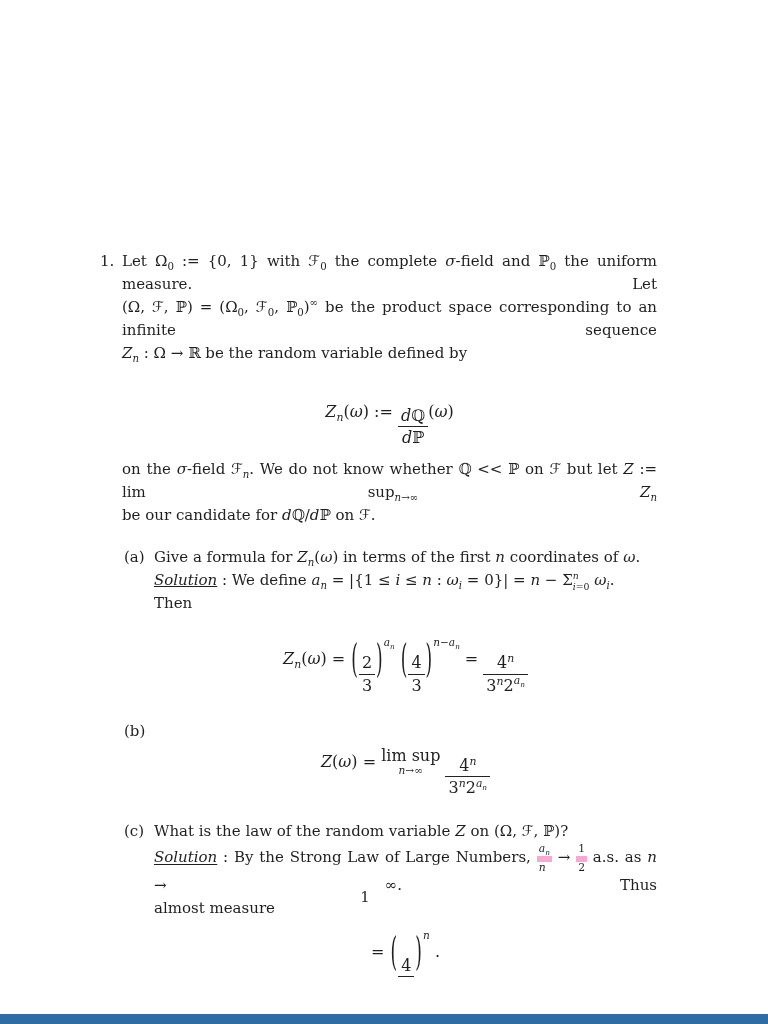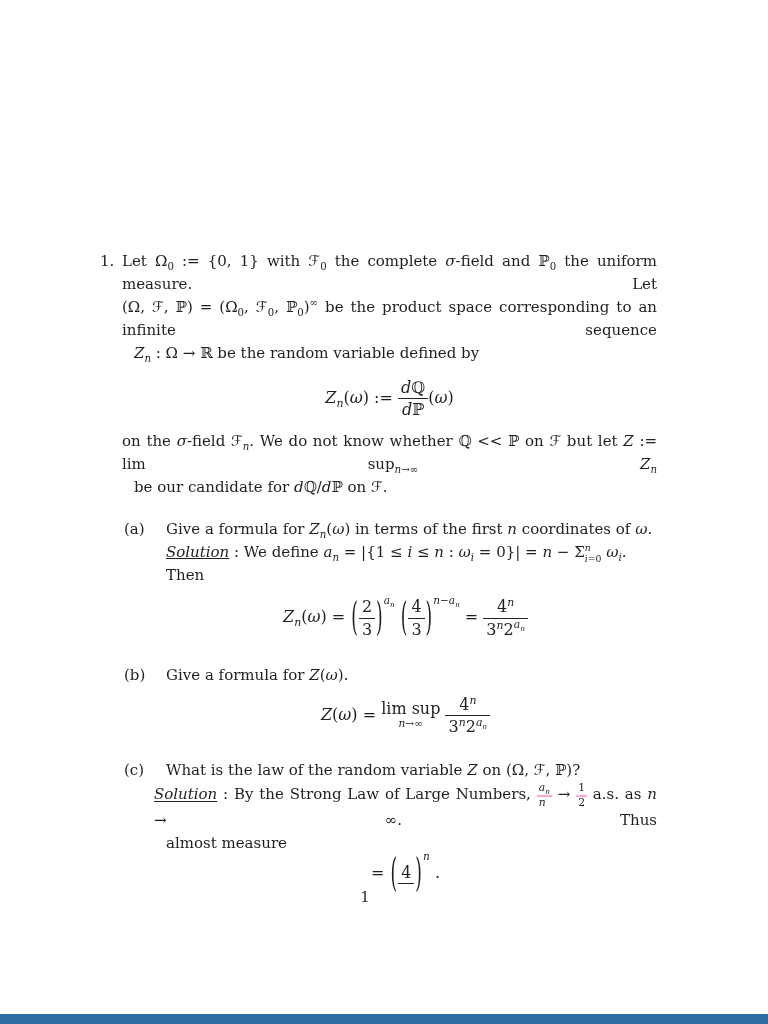--- a/index.html
+++ b/index.html
@@ -15,21 +15,21 @@
 
   .content {
     position:absolute;
     left:100px; top:250px;
     width:557px;
     font-size:15px;
     line-height:23px;
   }
 
   .jline { text-align:justify; text-align-last:justify; }
-  .nline { text-align:left;margin-left:12px; }
+  .nline { text-align:left; }
 
   .item-row { display:flex; }
   .item-num { width:22px; flex:0 0 22px; }
   .item-body { flex:1; }
 
   .part { display:flex; margin-top:19px; margin-left:2px; }
   .part-label { width:30px; flex:0 0 30px; }
   .part-body { flex:1; }
 
   sub, sup { font-size:0.68em; line-height:0; }
@@ -39,27 +39,27 @@
   .scr { font-family:"DejaVu Sans","DejaVu Serif",sans-serif; }
 
   
   .deq { text-align:center; font-size:16px; line-height:1.25; }
   .eq1 { margin:13px 0 11px; }
   .eqa { margin:10px 0 6px; }
   .eqb { margin:8px 0 4px; }
   .eqc { margin:8px 0 6px; }
 
   
-  .fr { display:inline-block; vertical-align:middle; text-align:center; line-height:1.2; }
+  .fr { display:inline-block; vertical-align:middle; text-align:center; line-height:1.2;margin-top:28px; }
   .fr .nu { display:block; border-bottom:1px solid #222; padding:0 3px 1px; }
   .fr .de { display:block; padding:1px 3px 0; }
 
   .sfr { display:inline-block; vertical-align:middle; text-align:center;
          font-size:0.72em; line-height:1.15; }
-  .sfr .nu { display:block; border-bottom:2px solid #f9a8d4; padding:0 2px; }
+  .sfr .nu { display:block; border-bottom:6px solid #f9a8d4; padding:0 2px; }
   .sfr .de { display:block; padding:0 2px; }
 
   
   .ss { display:inline-block; vertical-align:-0.45em; font-size:0.62em;
         line-height:1.15; text-align:left; }
   .ss .t { display:block; }
   .ss .b { display:block; }
 
   
   .bp { display:inline-block; transform:scaleY(2.35); font-size:17px;
@@ -105,21 +105,20 @@
           <div class="part-body">
             <div class="nline">Give a formula for <i>Z</i><sub><i>n</i></sub>(<i>ω</i>) in terms of the first <i>n</i> coordinates of <i>ω</i>.</div>
             <div class="nline"><span class="sol">Solution</span> : We define <i>a</i><sub><i>n</i></sub> = |{1 ≤ <i>i</i> ≤ <i>n</i> : <i>ω</i><sub><i>i</i></sub> = 0}| = <i>n</i> − Σ<span class="ss"><span class="t"><i>n</i></span><span class="b"><i>i</i>=0</span></span> <i>ω</i><sub><i>i</i></sub>.  Then</div>
             <div class="deq eqa"><i>Z</i><sub><i>n</i></sub>(<i>ω</i>) = <span class="bp">(</span><span class="fr"><span class="nu">2</span><span class="de">3</span></span><span class="bp">)</span><sup class="hi"><i>a</i><sub><i>n</i></sub></sup>&nbsp;<span class="bp">(</span><span class="fr"><span class="nu">4</span><span class="de">3</span></span><span class="bp">)</span><sup class="hi"><i>n</i>−<i>a</i><sub><i>n</i></sub></sup> = <span class="fr"><span class="nu">4<sup><i>n</i></sup></span><span class="de">3<sup><i>n</i></sup>2<sup><i>a</i><sub><i>n</i></sub></sup></span></span></div>
           </div>
         </div>
 
         <div class="part">
           <div class="part-label">(b)</div>
           <div class="part-body">
-            <div class="nline">Give a formula for <i>Z</i>(<i>ω</i>).</div>
             <div class="deq eqb"><i>Z</i>(<i>ω</i>) = <span class="lim"><span class="op">lim sup</span><span class="un"><i>n</i>→∞</span></span>&nbsp;<span class="fr"><span class="nu">4<sup><i>n</i></sup></span><span class="de">3<sup><i>n</i></sup>2<sup><i>a</i><sub><i>n</i></sub></sup></span></span></div>
           </div>
         </div>
 
         <div class="part">
           <div class="part-label">(c)</div>
           <div class="part-body">
             <div class="nline">What is the law of the random variable <i>Z</i> on (Ω, <span class="scr">ℱ</span>, ℙ)?</div>
             <div class="jline"><span class="sol">Solution</span> : By the Strong Law of Large Numbers, <span class="sfr"><span class="nu"><i>a</i><sub><i>n</i></sub></span><span class="de"><i>n</i></span></span> → <span class="sfr"><span class="nu">1</span><span class="de">2</span></span> a.s.  as <i>n</i> → ∞.  Thus</div>
             <div class="nline">almost measure</div>

